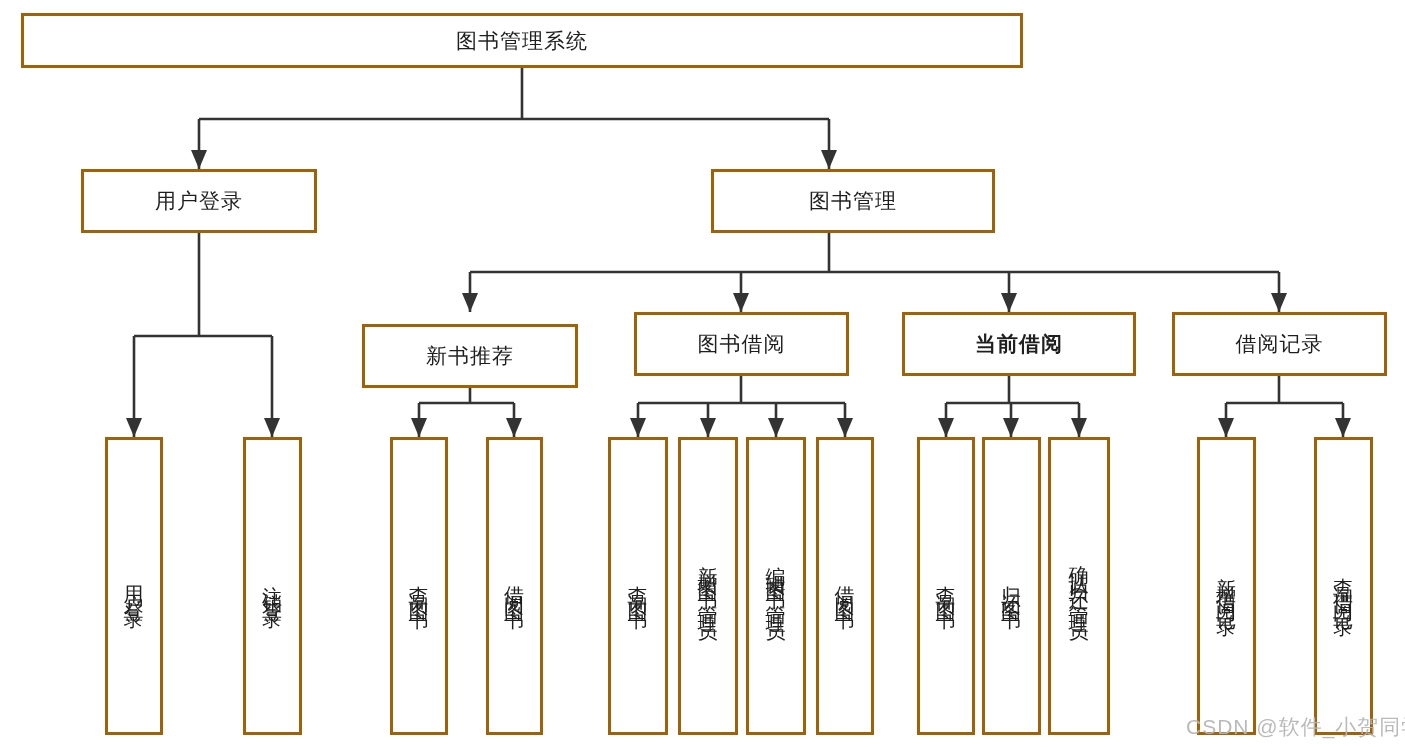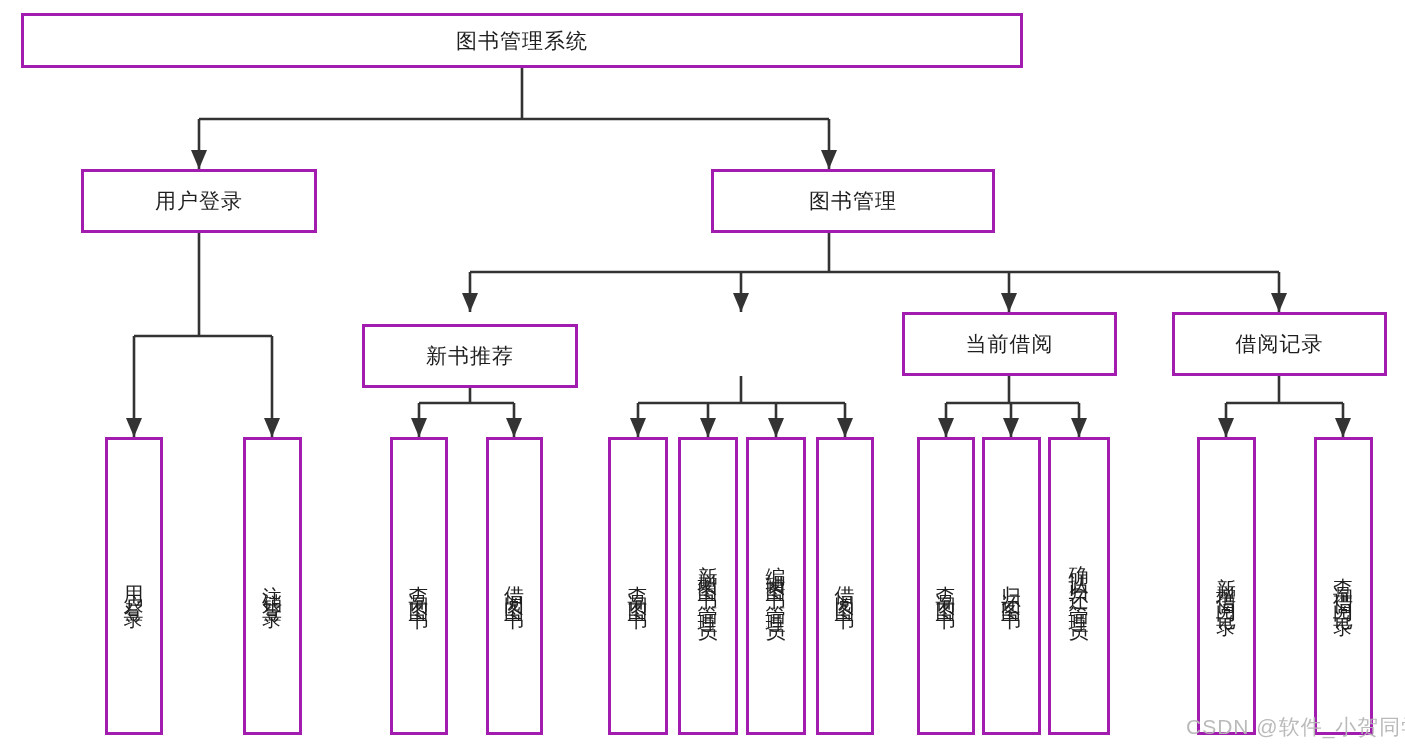--- a/index.html
+++ b/index.html
@@ -12,21 +12,21 @@
     overflow: hidden;
   }
   .connectors {
     position: absolute;
     left: 0; top: 0;
     width: 1405px; height: 747px;
   }
   .box {
     position: absolute;
     box-sizing: border-box;
-    border: 3px solid #a21caf;
+    border: 3px solid #a16207;
     background: #ffffff;
     display: flex;
     align-items: center;
     justify-content: center;
     color: #1f1f1f;
   }
   .box.h { font-size: 21px; letter-spacing: 1px; white-space: nowrap; }
   .box.v .vtext {
     writing-mode: vertical-rl;
     text-orientation: mixed;
@@ -100,21 +100,24 @@
   <div class="box h" style="left:81px; top:169px; width:236px; height:64px;">
     <span>用户登录</span>
   </div>
   <div class="box h" style="left:711px; top:169px; width:284px; height:64px;">
     <span>图书管理</span>
   </div>
 
   <div class="box h" style="left:362px; top:312px; width:216px; height:64px;margin-top:12px;">
     <span>新书推荐</span>
   </div>
-  <div class="box h" style="left:902px; top:312px; width:215px; height:64px;">
+  <div class="box h" style="left:634px; top:312px; width:215px; height:64px;">
+    <span>图书借阅</span>
+  </div>
+  <div class="box h" style="left:902px; top:312px; width:234px; height:64px;font-weight:bold;">
     <span>当前借阅</span>
   </div>
   <div class="box h" style="left:1172px; top:312px; width:215px; height:64px;">
     <span>借阅记录</span>
   </div>
 
   <div class="box v" style="left:105px; top:437px; width:58px; height:298px;">
     <span class="vtext">用户登录</span>
   </div>
   <div class="box v" style="left:243px; top:437px; width:59px; height:298px;">

